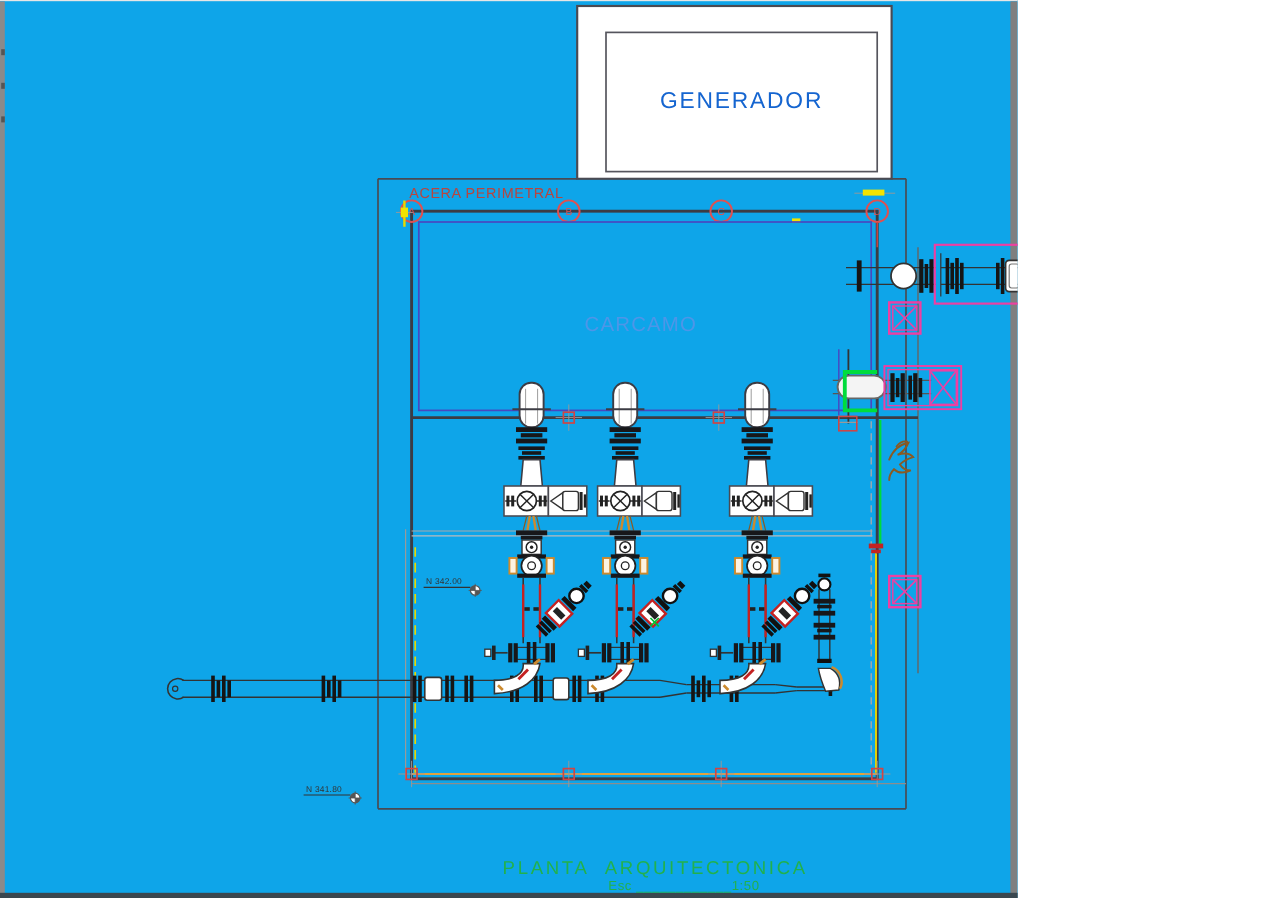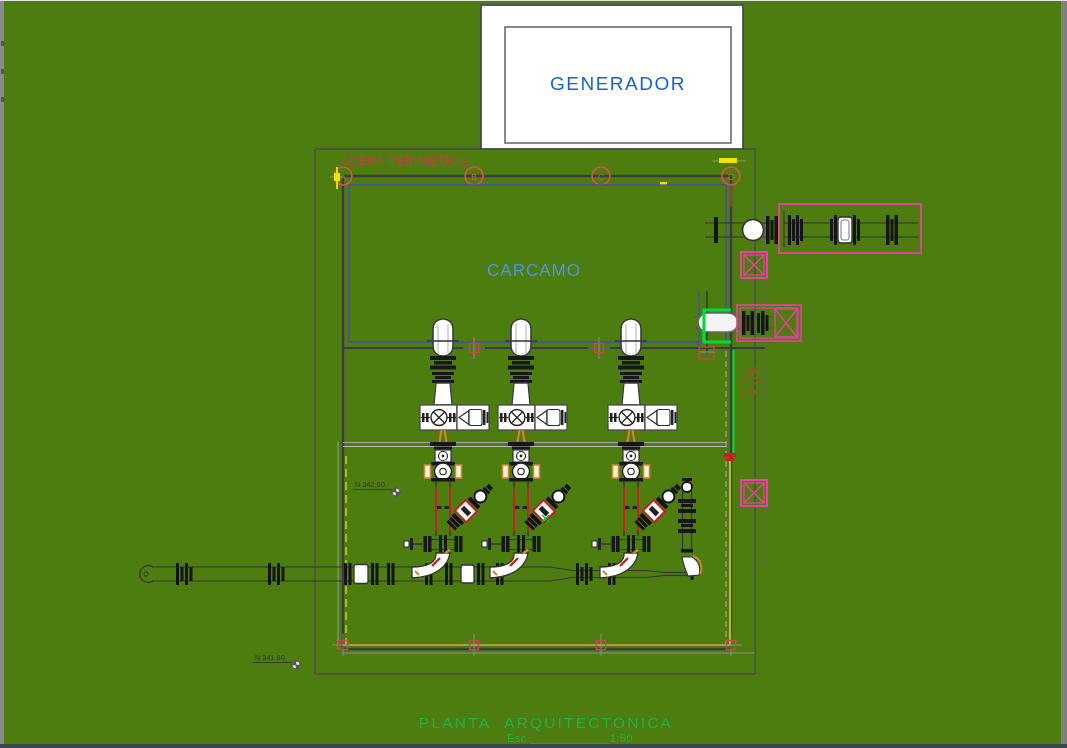--- a/index.html
+++ b/index.html
@@ -1,16 +1,16 @@
 <!DOCTYPE html>
 <html><head>
 <meta charset="utf-8">
 <style>
   html,body{margin:0;padding:0;background:#fff;}
-  .screen{position:relative;width:1067px;height:748px;background:#4d7c0f;overflow:hidden;
+  .screen{position:relative;width:848px;height:748px;background:#0ea5e9;overflow:hidden;
           font-family:"Liberation Sans",sans-serif;border-top:1px solid #e6e6e6;}
   .edge-left{position:absolute;left:0;top:0;width:4px;height:748px;background:#8a8a8a;}
   .edge-right{position:absolute;right:0;top:0;width:6px;height:748px;background:#7f7f7f;}
   .edge-tick{position:absolute;left:1px;width:3px;height:5px;background:#555;}
   .bottom-bar{position:absolute;left:0;bottom:0;width:1067px;height:5px;background:#3a474f;}
   svg{position:absolute;left:0;top:0;}
   text{font-family:"Liberation Sans",sans-serif;}
   .t-gen{font-size:19px;fill:#1565d0;letter-spacing:1.5px;}
   .t-car{font-size:17px;fill:#4d96e8;letter-spacing:1px;}
   .t-acera{font-size:12px;fill:#b8453f;letter-spacing:.5px;}

